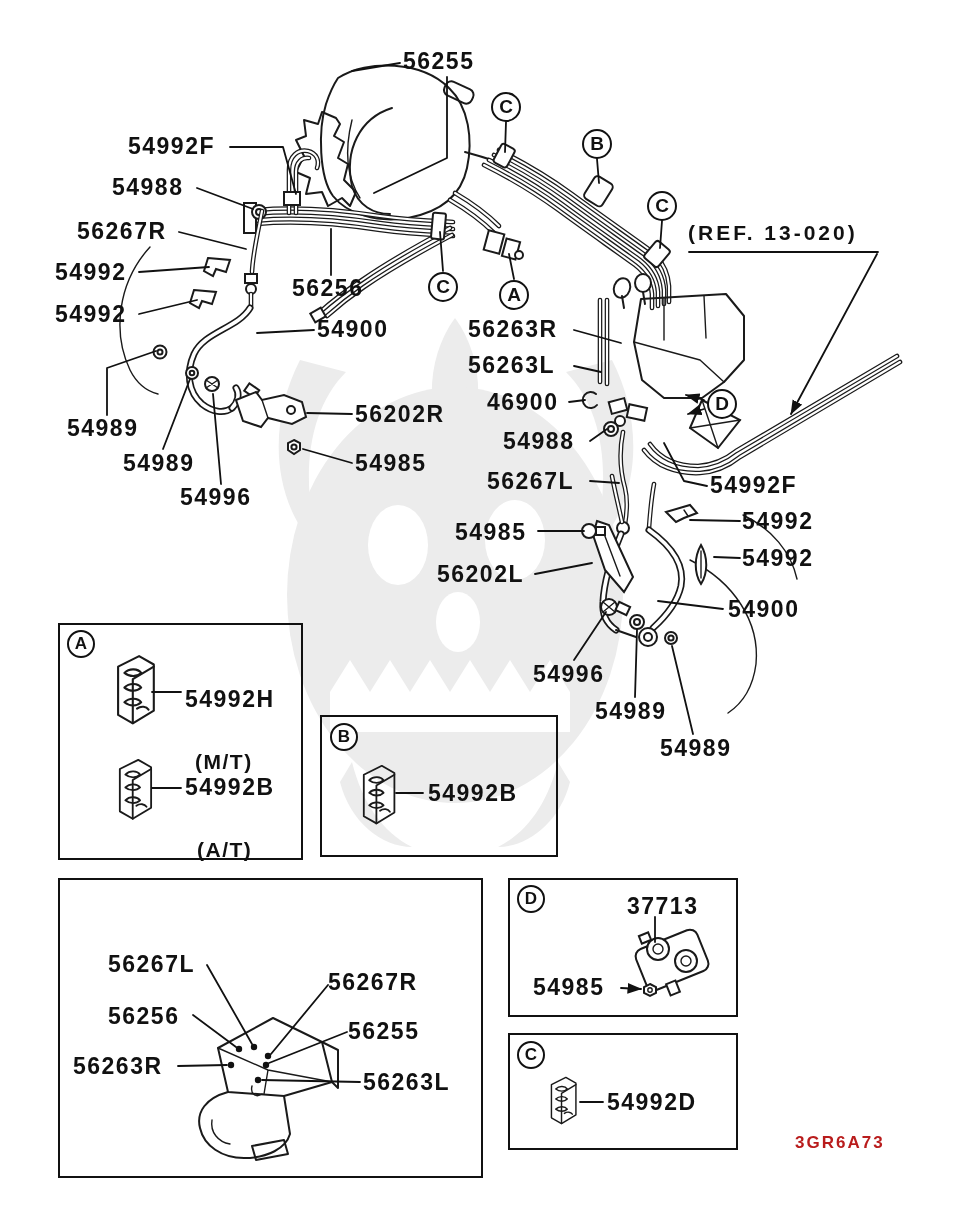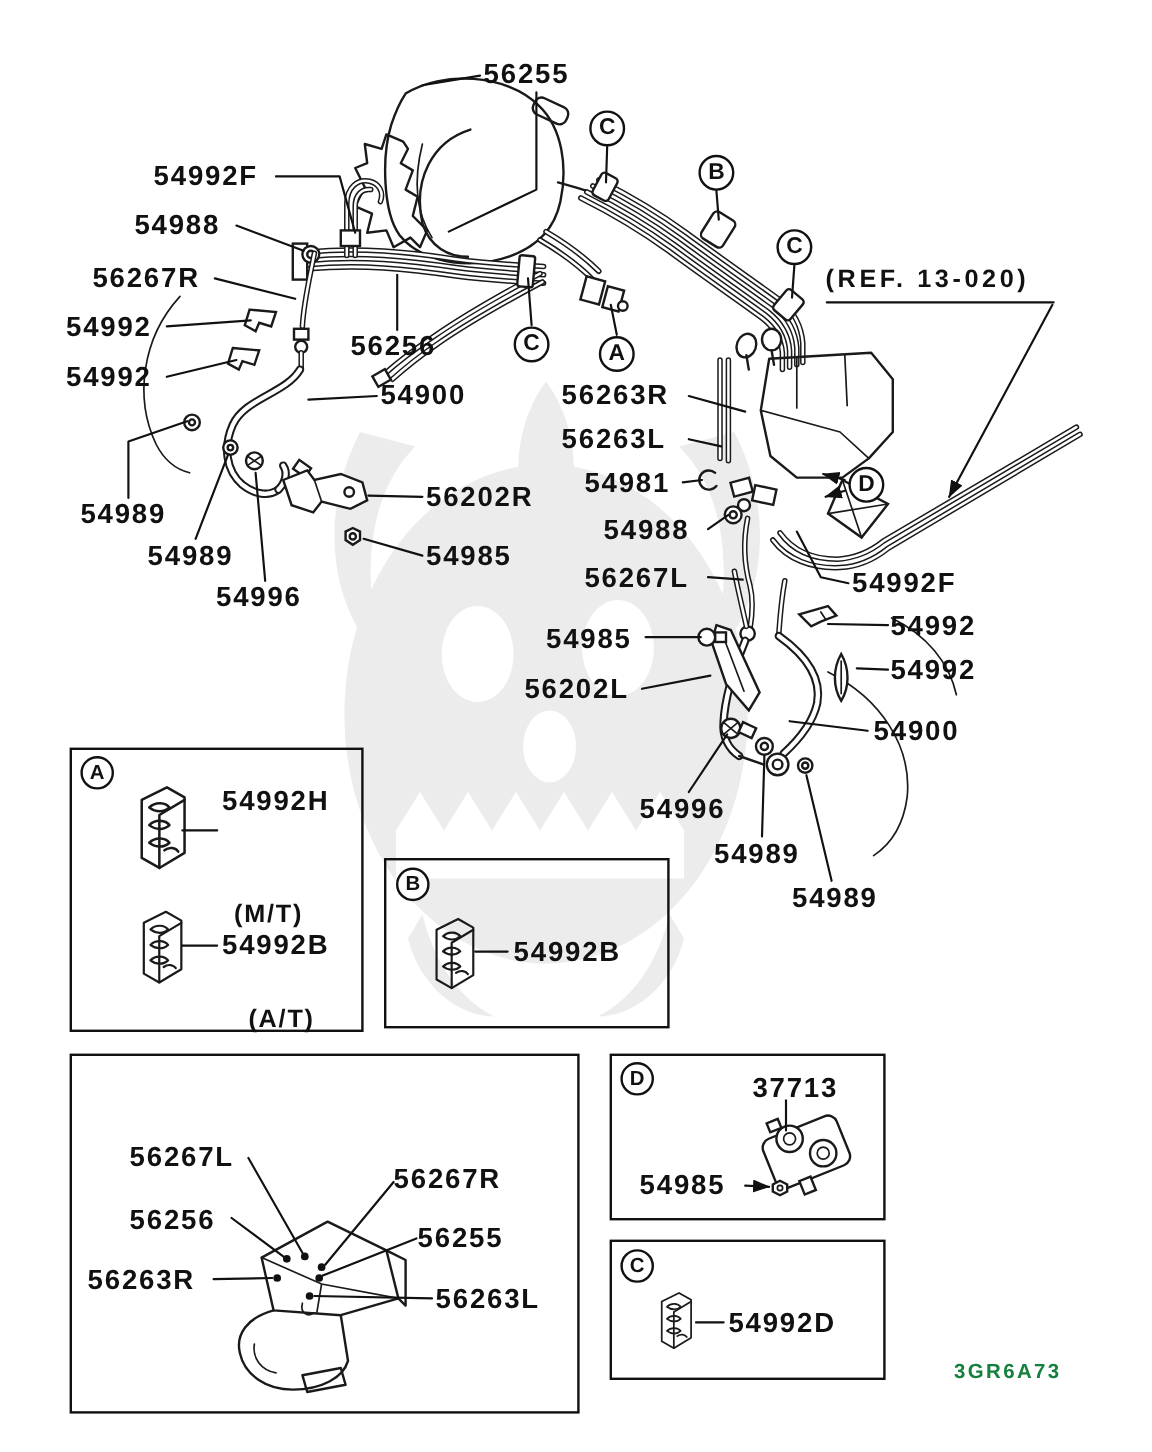--- a/index.html
+++ b/index.html
@@ -8,21 +8,21 @@
   svg{position:absolute;left:0;top:0;}
   .lbl{position:absolute;font-weight:bold;font-size:23px;letter-spacing:1.5px;color:#111;
        white-space:nowrap;line-height:1;}
   .lbl.small{font-size:21px;margin-top:28px;}
   .ref{font-size:21px;letter-spacing:3px;text-align:right;}
   .modtitle{font-size:20px;letter-spacing:1px;}
   .marker{position:absolute;width:26px;height:26px;border:2.5px solid #111;border-radius:50%;
           text-align:center;line-height:26px;font-weight:bold;font-size:19px;color:#111;
           background:#fff;box-sizing:content-box;}
   .inset{position:absolute;border:2.5px solid #111;box-sizing:border-box;background:transparent;}
-  .code{position:absolute;font-weight:bold;font-size:17px;letter-spacing:2px;color:#15803d;}
+  .code{position:absolute;font-weight:bold;font-size:17px;letter-spacing:2px;color:#b91c1c;}
   
   .ln{stroke:#1a1a1a;stroke-width:2;fill:none;stroke-linecap:round;stroke-linejoin:round;}
   .lnT{stroke:#1a1a1a;stroke-width:1.4;fill:none;stroke-linecap:round;}
   .tO{stroke:#1a1a1a;stroke-width:4.6;fill:none;stroke-linecap:round;stroke-linejoin:round;}
   .tI{stroke:#fff;stroke-width:2.1;fill:none;stroke-linecap:round;stroke-linejoin:round;}
   .hO{stroke:#1a1a1a;stroke-width:7;fill:none;stroke-linecap:round;}
   .hI{stroke:#fff;stroke-width:3.6;fill:none;stroke-linecap:round;}
   .ldr{stroke:#111;stroke-width:1.8;fill:none;stroke-linecap:round;stroke-linejoin:round;}
   .fillw{fill:#fff;stroke:#1a1a1a;stroke-width:2;}
   .wm{fill:#ececec;stroke:none;}
@@ -310,21 +310,21 @@
   <div class="lbl" style="left:55px;top:303px">54992</div>
   <div class="lbl" style="left:292px;top:277px">56256</div>
   <div class="lbl" style="left:317px;top:318px">54900</div>
   <div class="lbl" style="left:355px;top:403px">56202R</div>
   <div class="lbl" style="left:355px;top:452px">54985</div>
   <div class="lbl" style="left:67px;top:417px">54989</div>
   <div class="lbl" style="left:123px;top:452px">54989</div>
   <div class="lbl" style="left:180px;top:486px">54996</div>
   <div class="lbl" style="left:468px;top:318px">56263R</div>
   <div class="lbl" style="left:468px;top:354px">56263L</div>
-  <div class="lbl" style="left:487px;top:391px">54981</div>
+  <div class="lbl" style="left:487px;top:391px">46900</div>
   <div class="lbl" style="left:503px;top:430px">54988</div>
   <div class="lbl" style="left:487px;top:470px">56267L</div>
   <div class="lbl" style="left:710px;top:474px">54992F</div>
   <div class="lbl" style="left:455px;top:521px">54985</div>
   <div class="lbl" style="left:742px;top:510px">54992</div>
   <div class="lbl" style="left:742px;top:547px">54992</div>
   <div class="lbl" style="left:437px;top:563px">56202L</div>
   <div class="lbl" style="left:728px;top:598px">54900</div>
   <div class="lbl" style="left:533px;top:663px">54996</div>
   <div class="lbl" style="left:595px;top:700px">54989</div>
@@ -333,24 +333,24 @@
 
   <div class="marker" style="left:491px;top:92px">C</div>
   <div class="marker" style="left:582px;top:129px">B</div>
   <div class="marker" style="left:647px;top:191px">C</div>
   <div class="marker" style="left:428px;top:272px">C</div>
   <div class="marker" style="left:499px;top:280px">A</div>
   <div class="marker" style="left:707px;top:389px">D</div>
 
   <div class="inset" style="left:58px;top:623px;width:245px;height:237px"></div>
   <div class="marker" style="left:67px;top:630px;width:24px;height:24px;line-height:24px;font-size:17px">A</div>
-  <div class="lbl" style="left:185px;top:656px">54992H</div>
+  <div class="lbl" style="left:185px;top:688px">54992H</div>
   <div class="lbl small" style="left:195px;top:723px">(M/T)</div>
   <div class="lbl" style="left:185px;top:776px">54992B</div>
-  <div class="lbl small" style="left:207px;top:811px">(A/T)</div>
+  <div class="lbl small" style="left:197px;top:811px">(A/T)</div>
 
   <div class="inset" style="left:320px;top:715px;width:238px;height:142px"></div>
   <div class="marker" style="left:330px;top:723px;width:24px;height:24px;line-height:24px;font-size:17px">B</div>
   <div class="lbl" style="left:428px;top:782px">54992B</div>
 
   <div class="inset" style="left:58px;top:878px;width:425px;height:300px"></div>
   <div class="lbl" style="left:108px;top:953px">56267L</div>
   <div class="lbl" style="left:328px;top:971px">56267R</div>
   <div class="lbl" style="left:108px;top:1005px">56256</div>
   <div class="lbl" style="left:348px;top:1020px">56255</div>

